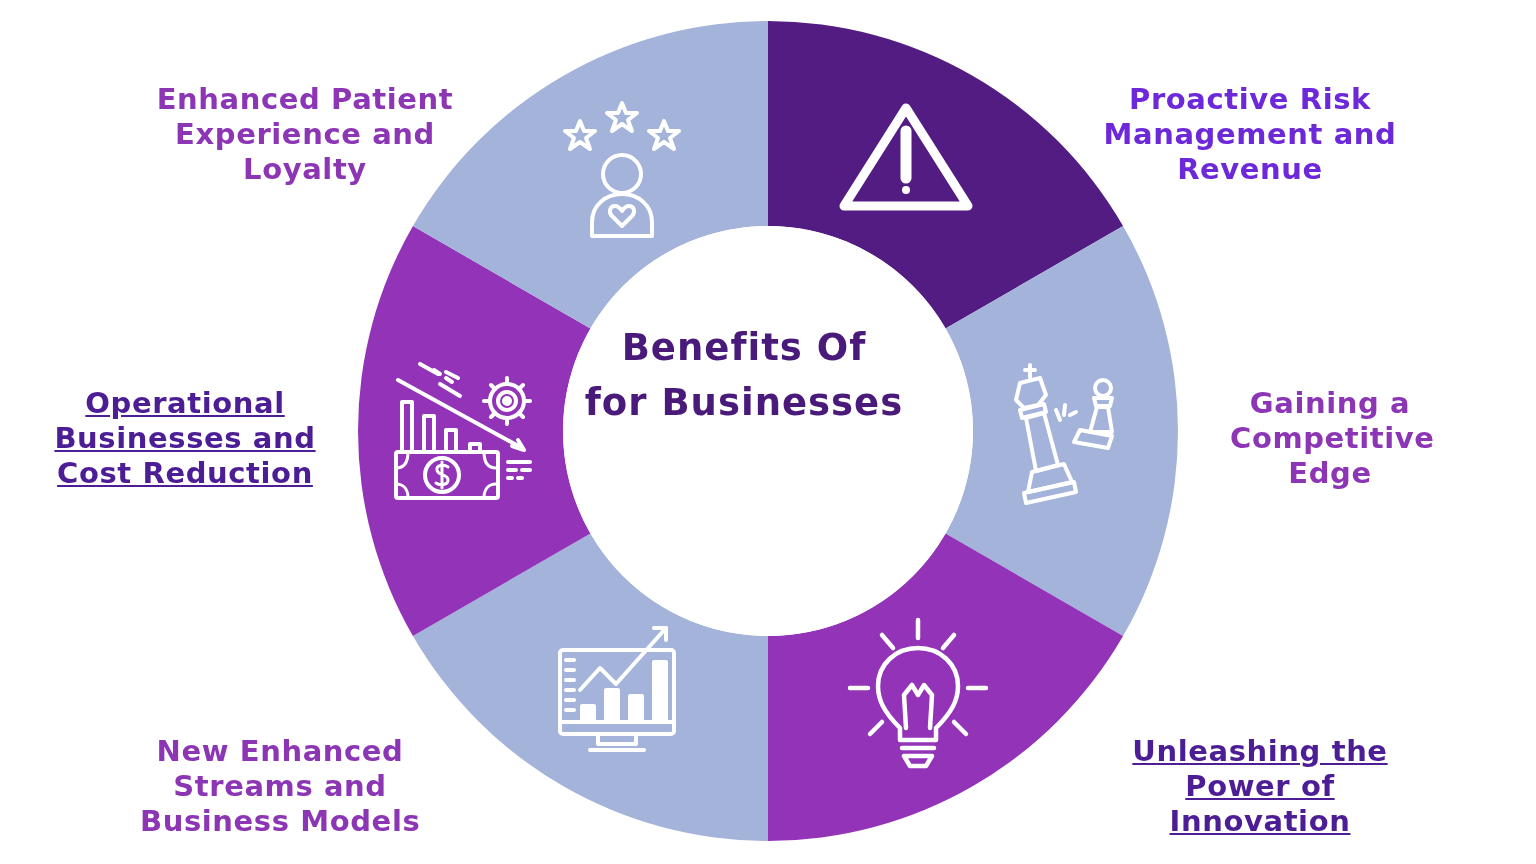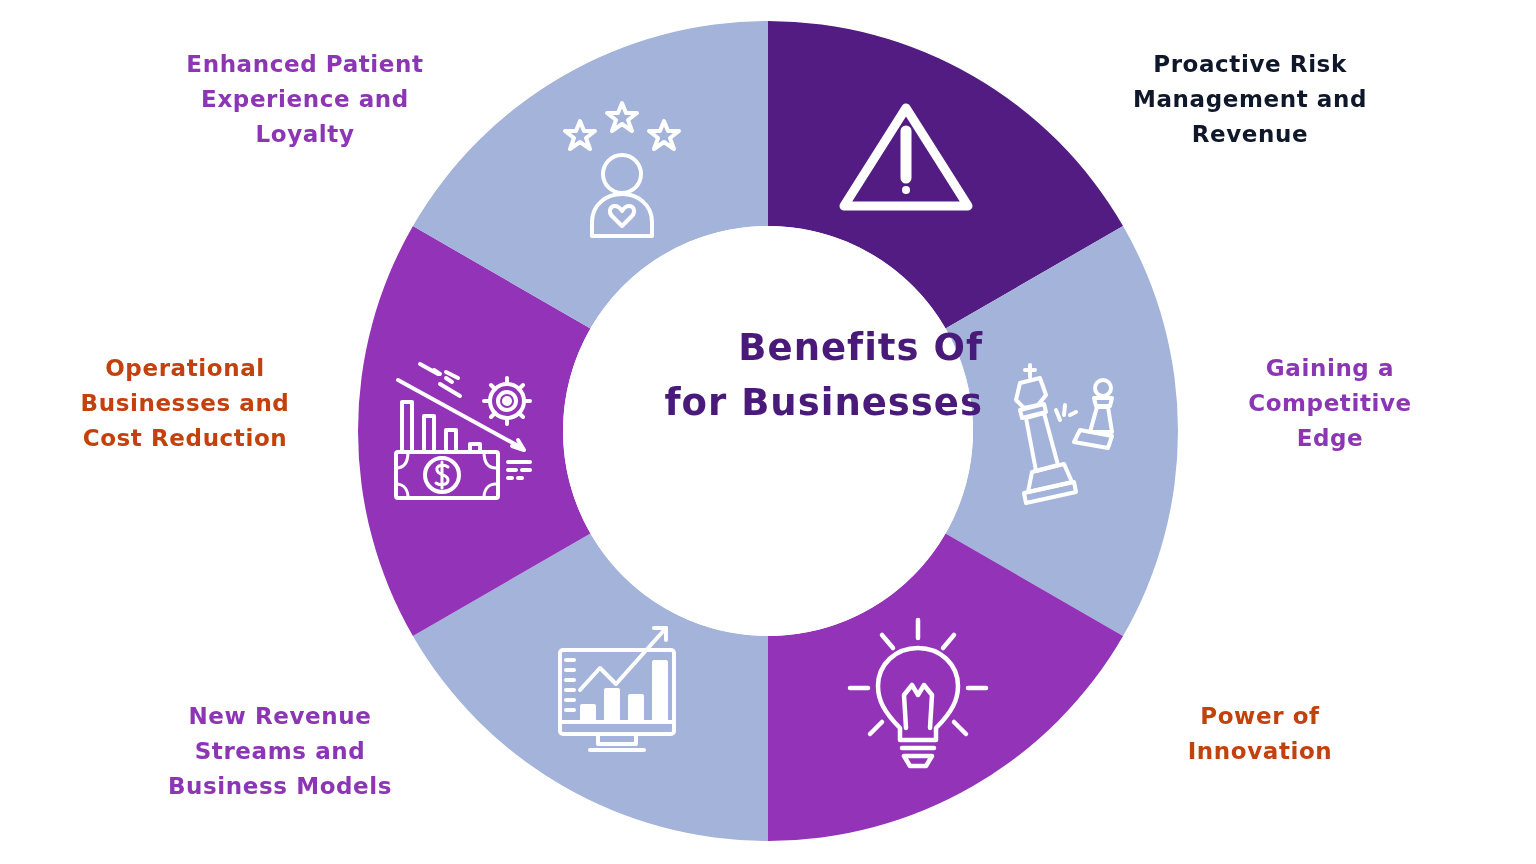--- a/index.html
+++ b/index.html
@@ -7,33 +7,34 @@
     width: 1536px; height: 864px; overflow: hidden;
     background: #ffffff;
     position: relative;
     font-family: "DejaVu Sans", "Liberation Sans", sans-serif;
   }
   #wheel { position: absolute; left: 0; top: 0; width: 1536px; height: 864px; }
   .label {
     position: absolute;
     text-align: center;
     font-weight: bold;
-    font-size: 23px;
+    font-size: 29px;
     line-height: 35px;
     letter-spacing: 0.6px;
     white-space: nowrap;
+    margin-top: 35px;
   }
   .label .line { display: block; }
   .c-magenta { color: #8c35b5; }
-  .c-dark { color: #0f172a; }
-  .c-mid { color: #c2410c; }
+  .c-dark { color: #6d28d9; }
+  .c-mid { color: #4c1d95; text-decoration: underline; }
   .center-title {
     position: absolute;
-    left: 583px; top: 320px; width: 400px;
-    text-align: right;
+    left: 544px; top: 320px; width: 400px;
+    text-align: center;
     font-weight: bold;
     font-size: 37px;
     line-height: 55px;
     letter-spacing: 1px;
     color: #4a1a7a;
   }
   .center-title .line { display: block; }
 </style>
 </head>
 <body>
@@ -147,26 +148,27 @@
   <span class="line">Revenue</span>
 </div>
 
 <div class="label c-magenta" style="left:1230px; top:351px; width:200px;">
   <span class="line">Gaining a</span>
   <span class="line">Competitive</span>
   <span class="line">Edge</span>
 </div>
 
 <div class="label c-mid" style="left:1130px; top:699px; width:260px;">
+  <span class="line">Unleashing the</span>
   <span class="line">Power of</span>
   <span class="line">Innovation</span>
 </div>
 
 <div class="label c-magenta" style="left:140px; top:699px; width:280px;">
-  <span class="line">New Revenue</span>
+  <span class="line">New Enhanced</span>
   <span class="line">Streams and</span>
   <span class="line">Business Models</span>
 </div>
 
 <div class="label c-mid" style="left:50px; top:351px; width:270px;">
   <span class="line">Operational</span>
   <span class="line">Businesses and</span>
   <span class="line">Cost Reduction</span>
 </div>
 

